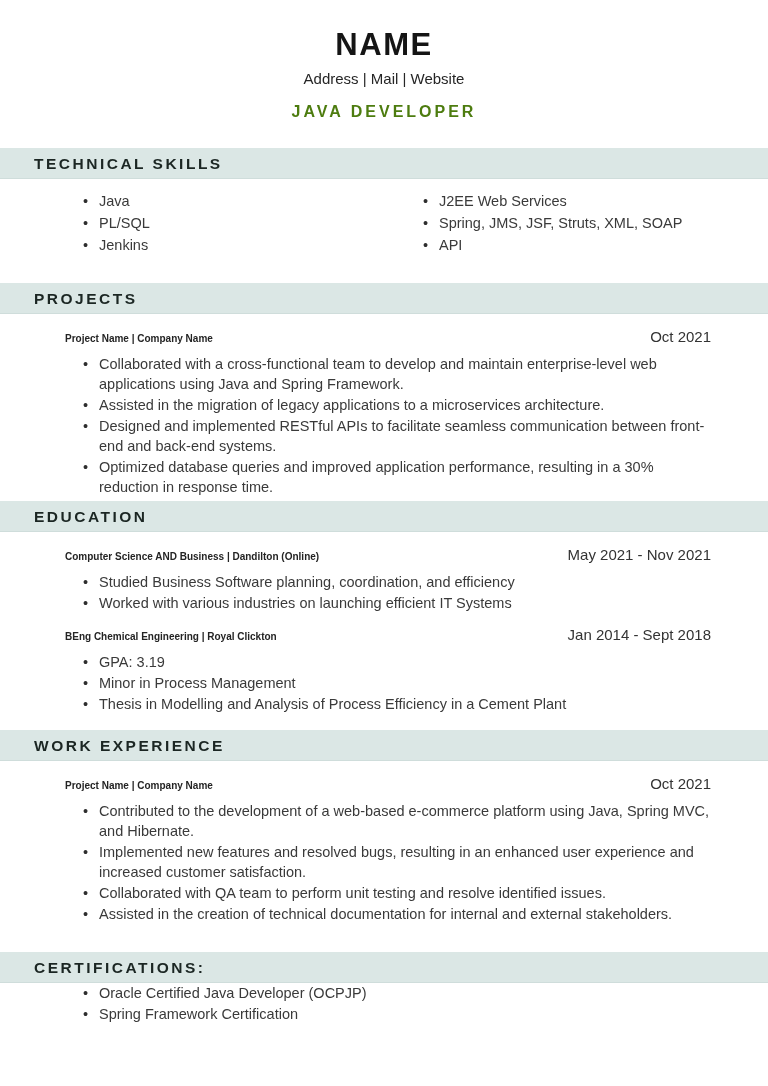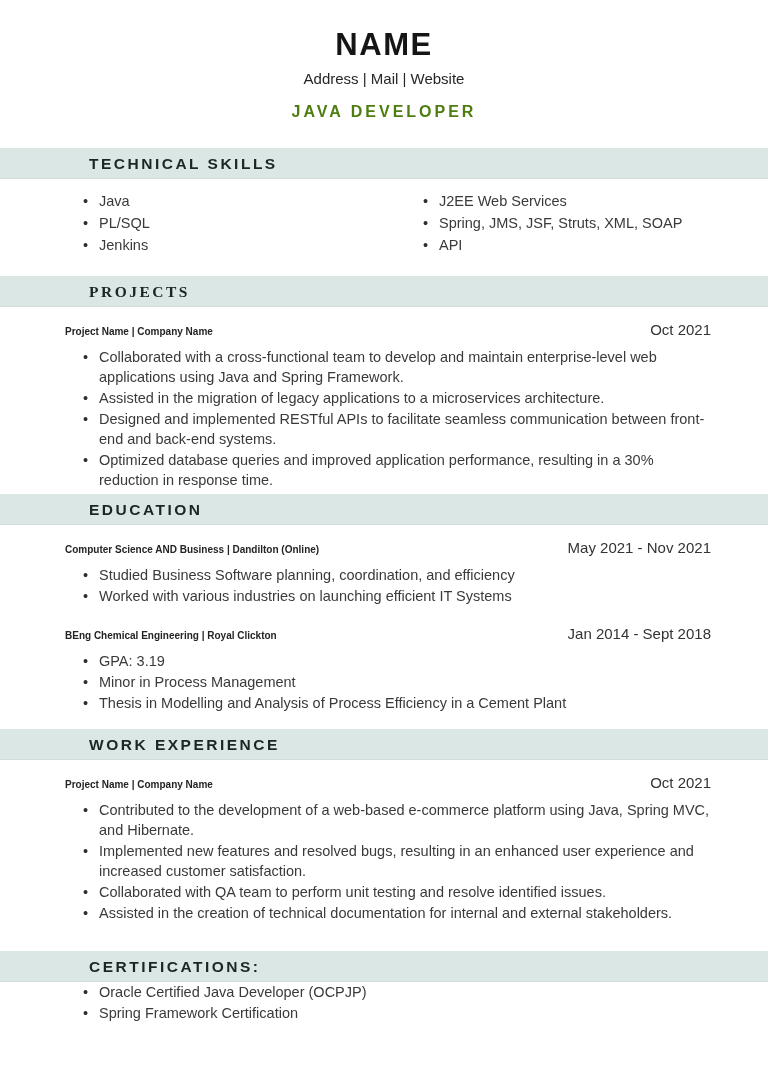--- a/index.html
+++ b/index.html
@@ -23,29 +23,29 @@
   }
   .role {
     font-size:16px; font-weight:bold; color:#4d7c0f;
     letter-spacing:3px; margin-top:12px; line-height:22px;
   }
   
   .band {
     background:#dbe7e5;
     height:31px;
     display:flex; align-items:center;
-    padding-left:89px;
+    padding-left:34px;
     border-bottom:1px solid #cfdddb;
   }
   .band h2 {
     font-size:15.5px; font-weight:bold; color:#1b2623;
     letter-spacing:2.5px; line-height:31px;
   }
   .band-skills { margin-top:25px; }
-  .band-projects { margin-top:19px;font-family:Liberation Serif, serif; }
+  .band-projects { margin-top:26px; }
   .band-education { margin-top:4px; }
   .band-work { margin-top:16px; }
   .band-certs { margin-top:28px; }
   
   .content { padding:0 57px 0 65px; }
   .skills-grid {
     display:grid; grid-template-columns:340px 1fr;
     margin-top:12px;
   }
   ul.bullets { list-style:none; margin:0 0 0 17px; }
@@ -54,21 +54,21 @@
     font-size:14.5px; line-height:20px; color:#3a3a3a;
     margin-bottom:1px;
   }
   ul.bullets li::before {
     content:"\2022";
     position:absolute; left:1px; top:0;
     color:#2e2e2e; font-size:14.5px;
   }
   .skills-grid ul.bullets li { line-height:21px; }
   .entry { margin-top:13px; }
-  .entry.gap-lg { margin-top:18px; }
+  .entry.gap-lg { margin-top:12px; }
   .entry-head {
     display:flex; justify-content:space-between; align-items:baseline;
   }
   .entry-title {
     font-size:10px; font-weight:bold; color:#242424; line-height:20px;
   }
   .entry-date {
     font-size:15px; color:#333333; line-height:20px; white-space:nowrap;
   }
   .entry ul.bullets { margin-top:5px; }

